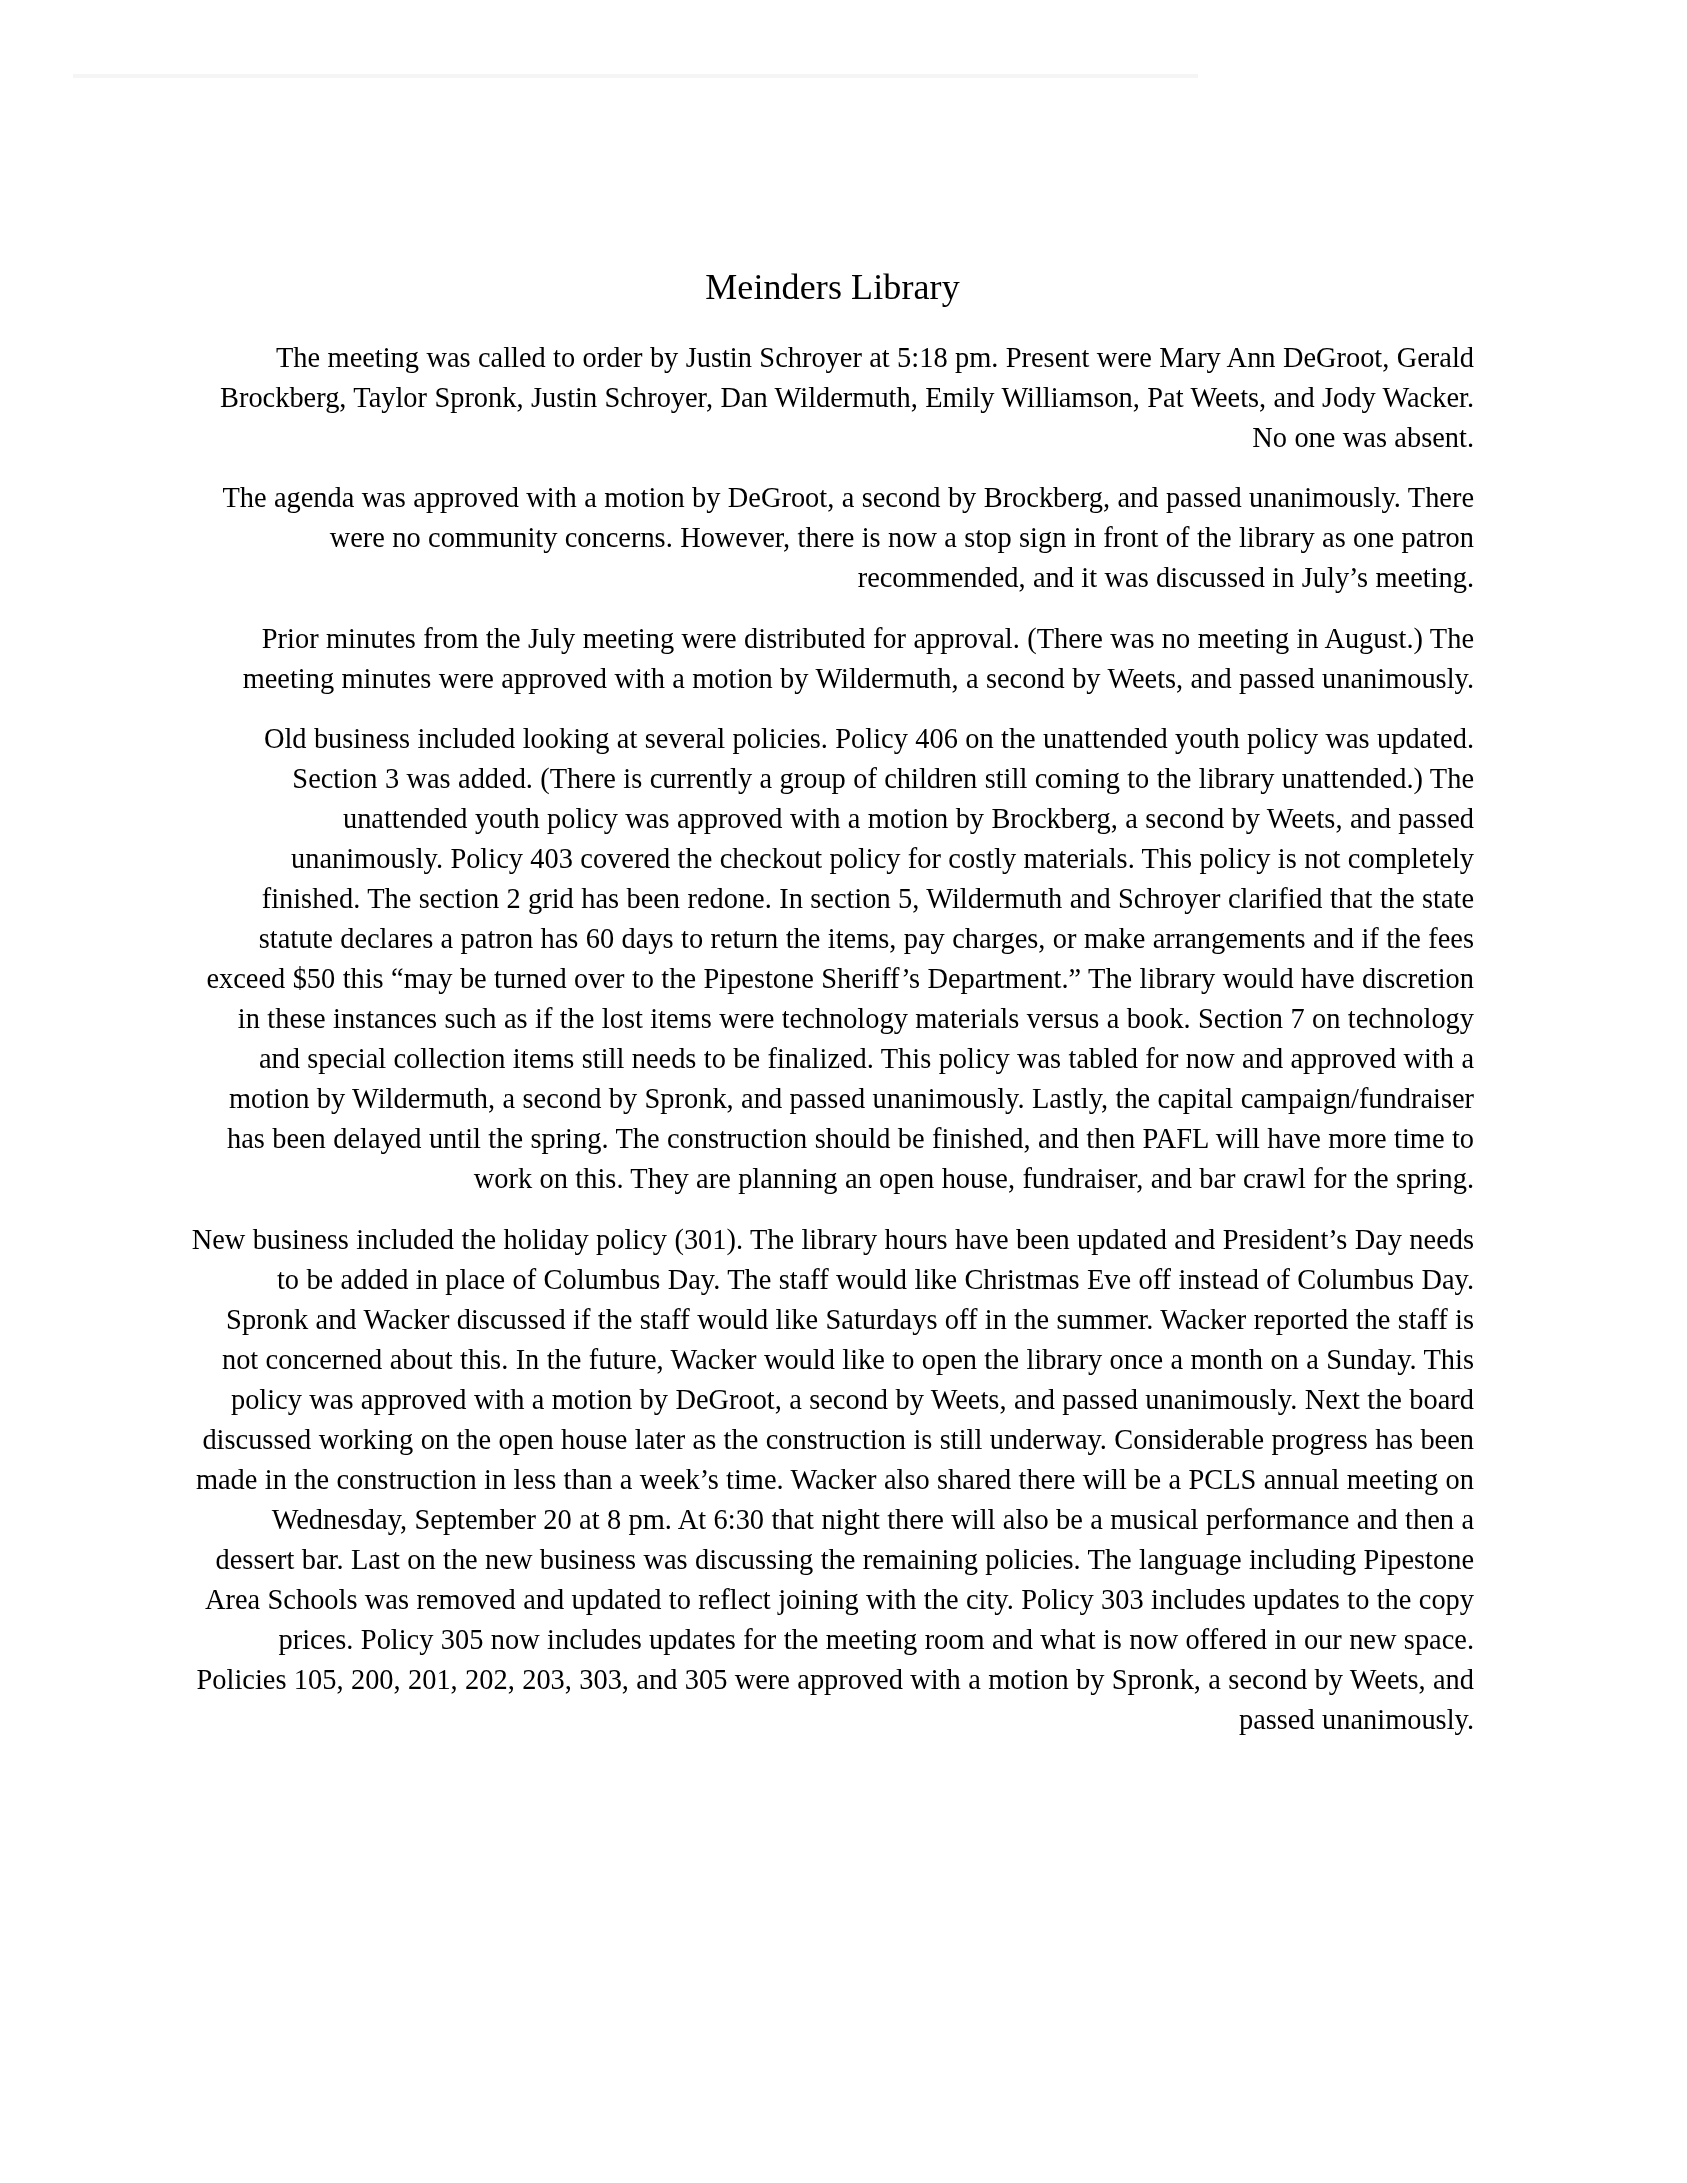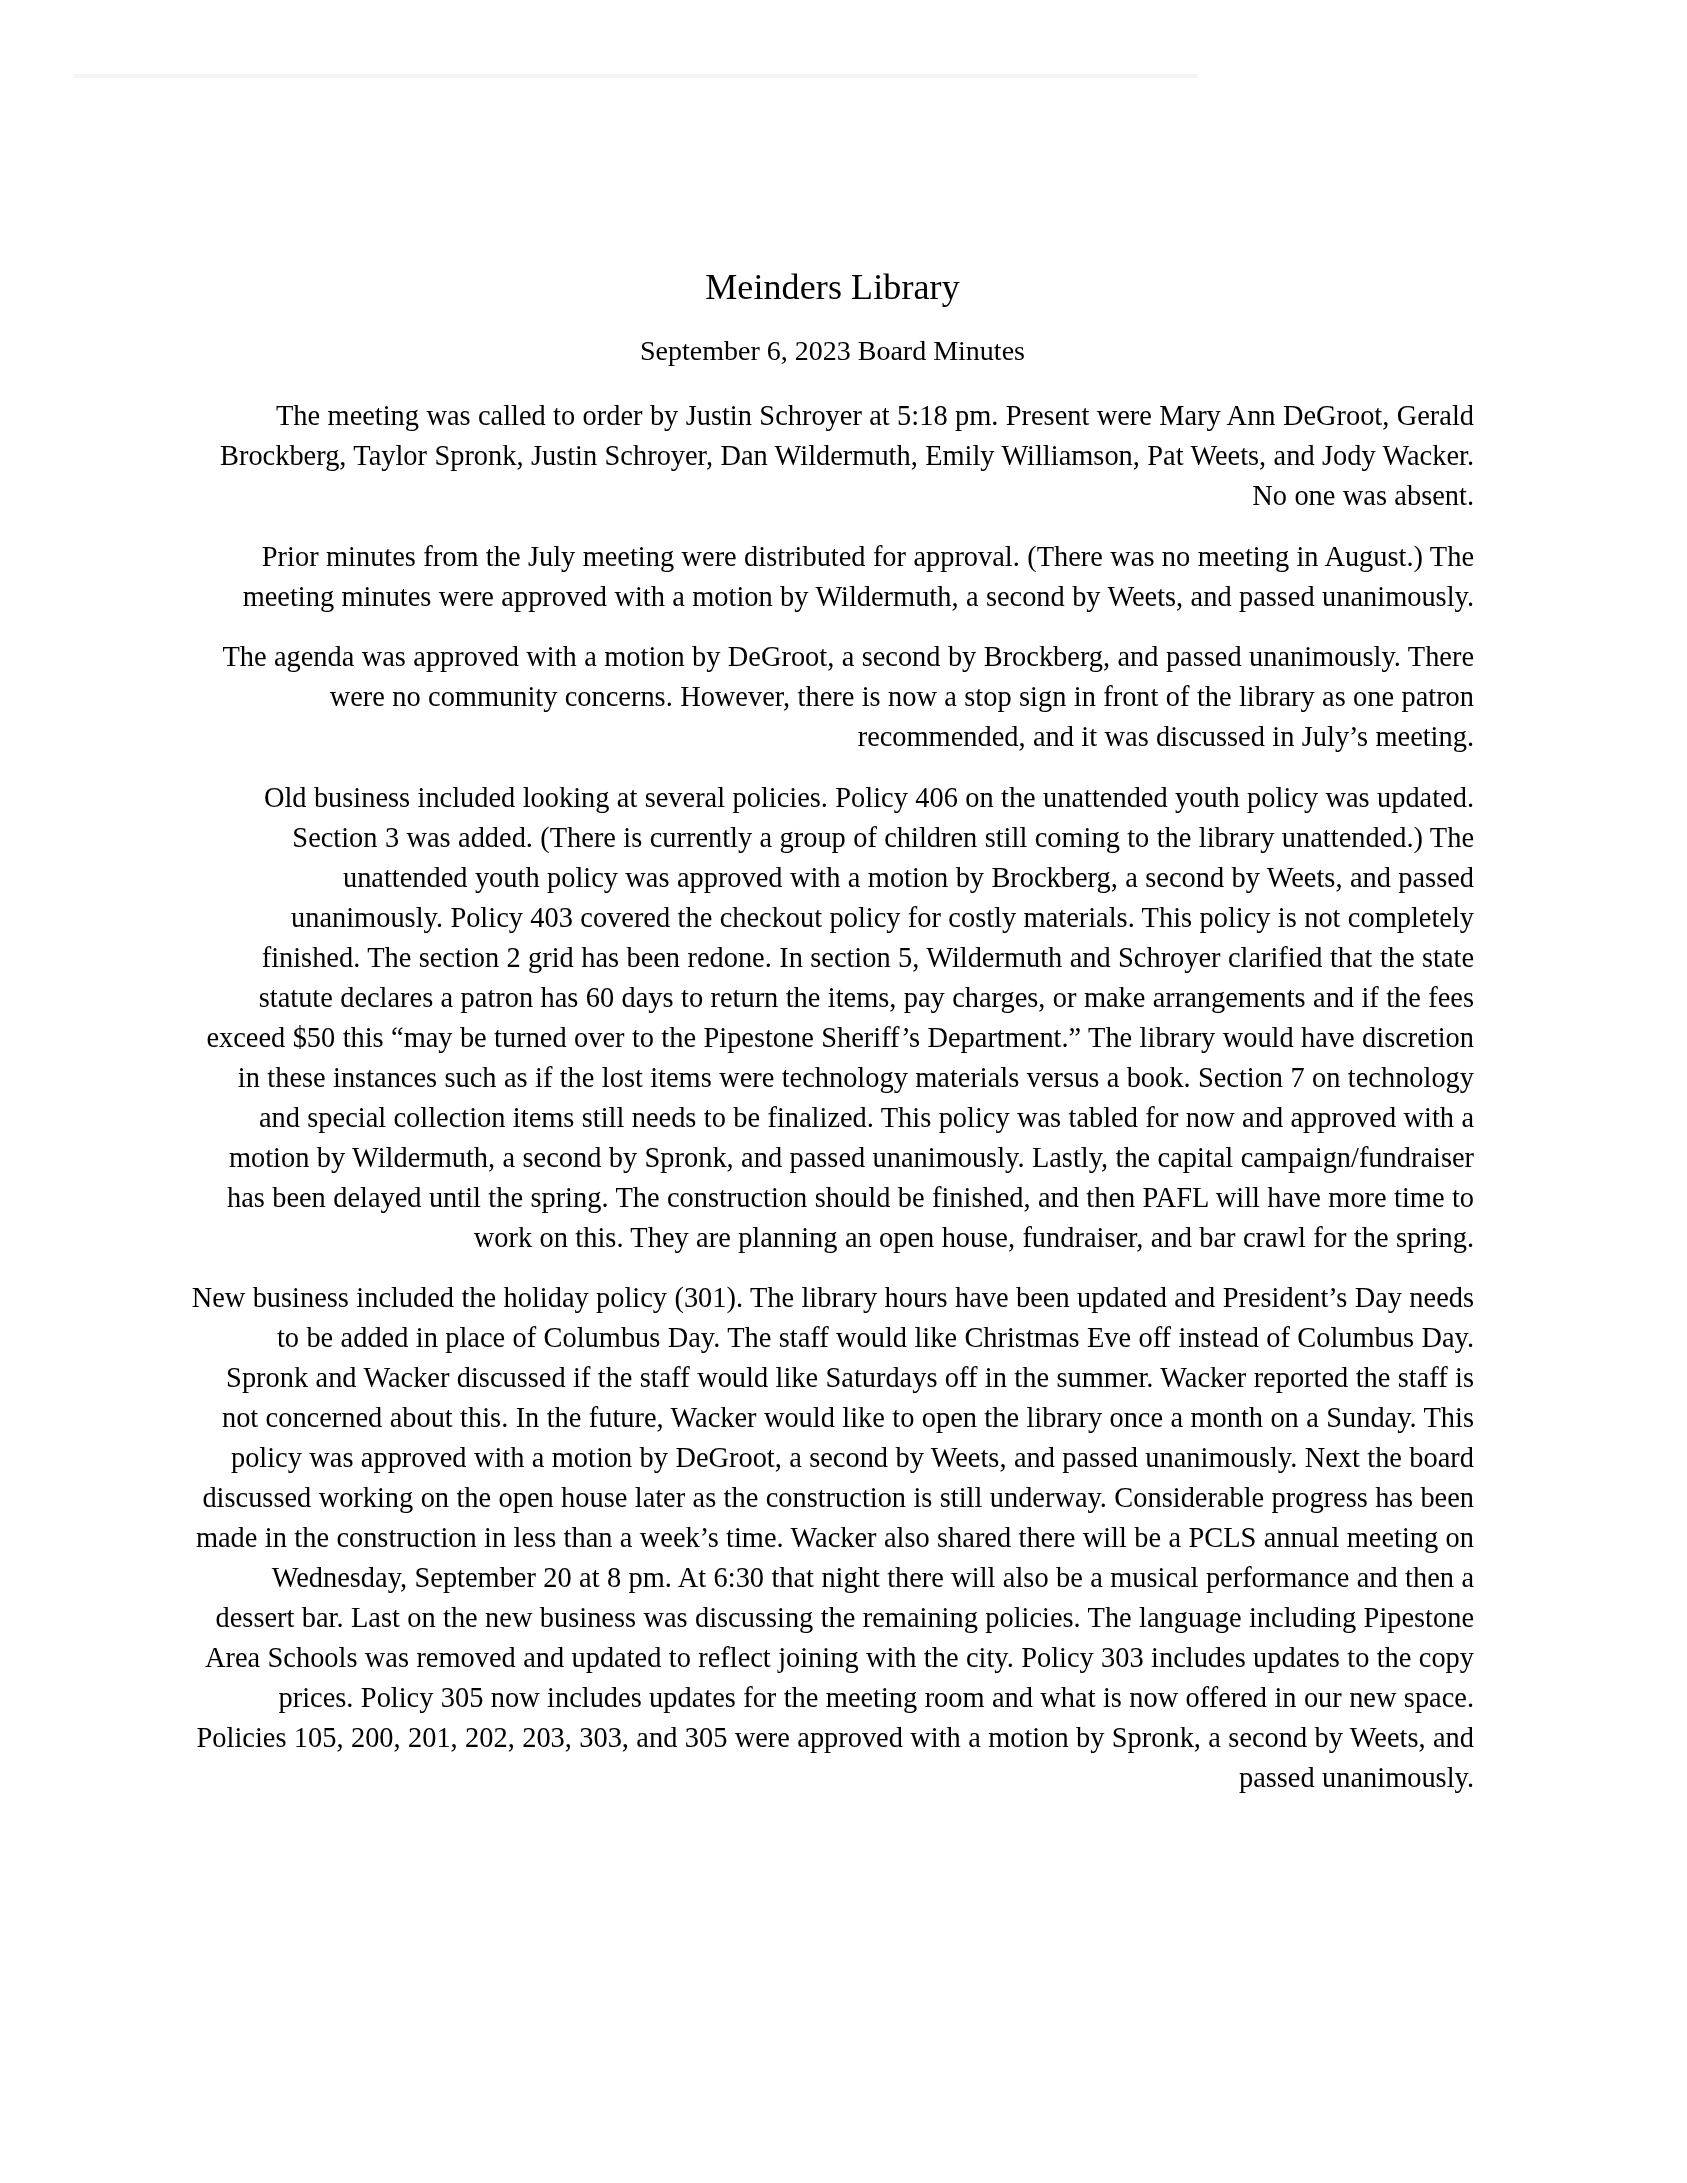--- a/index.html
+++ b/index.html
@@ -68,25 +68,24 @@
 <body>
 
 <div class="page">
 
   <div class="scan-artifact"></div>
 
   <div class="content">
 
     <h1 class="doc-title">Meinders Library</h1>
 
-    <div class="doc-subtitle">September 6, 2023 Board Minutes</div>
 
     <div class="body-block">
       <p class="para">The meeting was called to order by Justin Schroyer at 5:18 pm. Present were Mary Ann DeGroot, Gerald Brockberg, Taylor Spronk, Justin Schroyer, Dan Wildermuth, Emily Williamson, Pat Weets, and Jody Wacker.  No one was absent.</p>
+      <p class="para">The agenda was approved with a motion by DeGroot, a second by Brockberg, and passed unanimously. There were no community concerns.  However, there is now a stop sign in front of the library as one patron recommended, and it was discussed in July’s meeting.</p>
       <p class="para">Prior minutes from the July meeting were distributed for approval.  (There was no meeting in August.)  The meeting minutes were approved with a motion by Wildermuth, a second by Weets, and passed unanimously.</p>
-      <p class="para">The agenda was approved with a motion by DeGroot, a second by Brockberg, and passed unanimously. There were no community concerns.  However, there is now a stop sign in front of the library as one patron recommended, and it was discussed in July’s meeting.</p>
       <p class="para">Old business included looking at several policies.  Policy 406 on the unattended youth policy was updated.  Section 3 was added.  (There is currently a group of children still coming to the library unattended.)  The unattended youth policy was approved with a motion by Brockberg, a second by Weets, and passed unanimously.  Policy 403 covered the checkout policy for costly materials.  This policy is not completely finished.  The section 2 grid has been redone.  In section 5, Wildermuth and Schroyer clarified that the state statute declares a patron has 60 days to return the items, pay charges, or make arrangements and if the fees exceed $50 this “may be turned over to the Pipestone Sheriff’s Department.”  The library would have discretion in these instances such as if the lost items were technology materials versus a book.  Section 7 on technology and special collection items still needs to be finalized.  This policy was tabled for now and approved with a motion by Wildermuth, a second by Spronk, and passed unanimously.  Lastly, the capital campaign/fundraiser has been delayed until the spring.  The construction should be finished, and then PAFL will have more time to work on this.  They are planning an open house, fundraiser, and bar crawl for the spring.</p>
       <p class="para">New business included the holiday policy (301).  The library hours have been updated and President’s Day needs to be added in place of Columbus Day.  The staff would like Christmas Eve off instead of Columbus Day.  Spronk and Wacker discussed if the staff would like Saturdays off in the summer.  Wacker reported the staff is not concerned about this.  In the future, Wacker would like to open the library once a month on a Sunday.  This policy was approved with a motion by DeGroot, a second by Weets, and passed unanimously.  Next the board discussed working on the open house later as the construction is still underway.  Considerable progress has been made in the construction in less than a week’s time.  Wacker also shared there will be a PCLS annual meeting on Wednesday, September 20 at 8 pm.  At 6:30 that night there will also be a musical performance and then a dessert bar.  Last on the new business was discussing the remaining policies.  The language including Pipestone Area Schools was removed and updated to reflect joining with the city.  Policy 303 includes updates to the copy prices.  Policy 305 now includes updates for the meeting room and what is now offered in our new space.  Policies 105, 200, 201, 202, 203, 303, and 305 were approved with a motion by Spronk, a second by Weets, and passed unanimously.</p>
     </div>
 
   </div>
 </div>
 
 
 </body></html>

